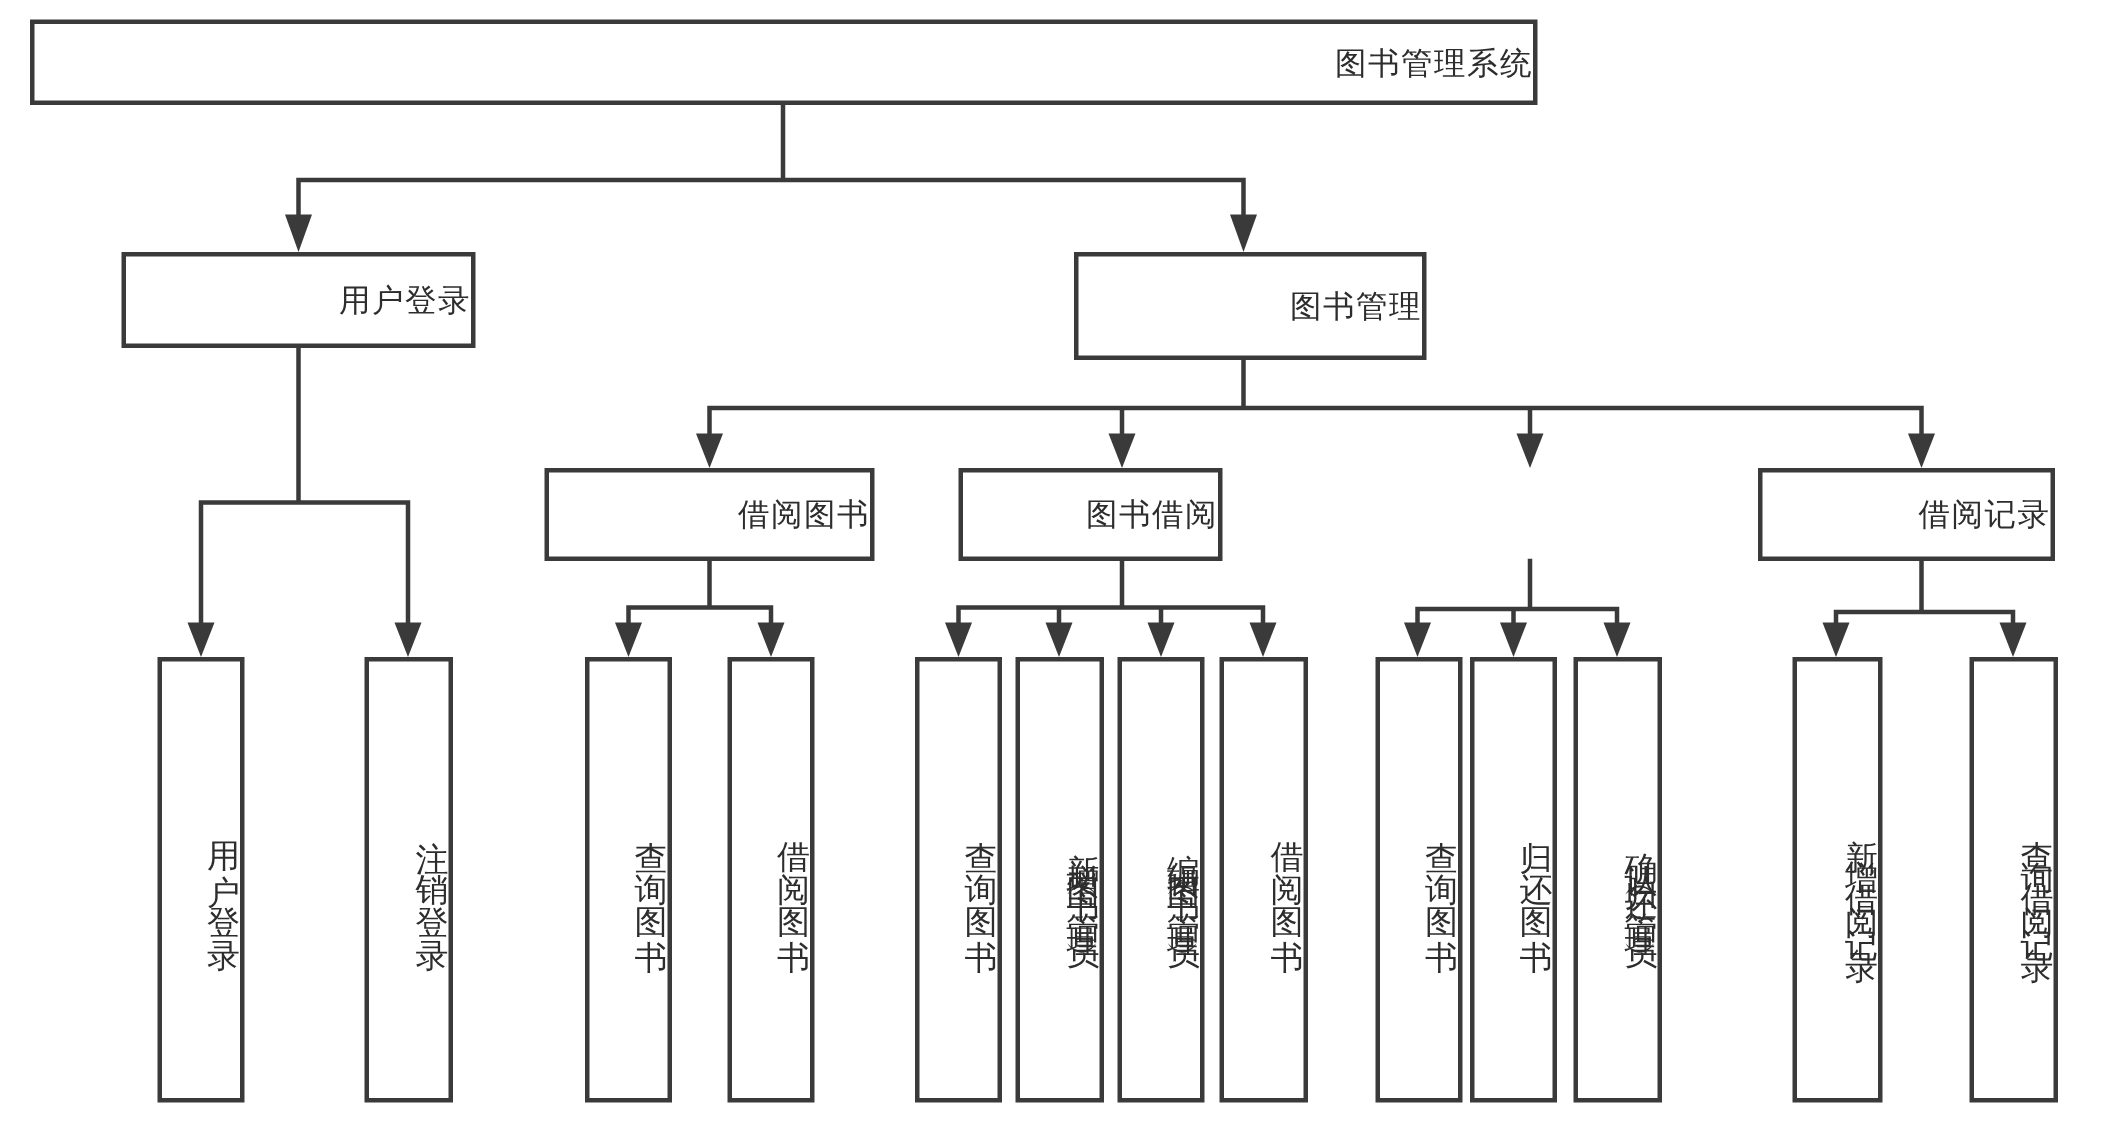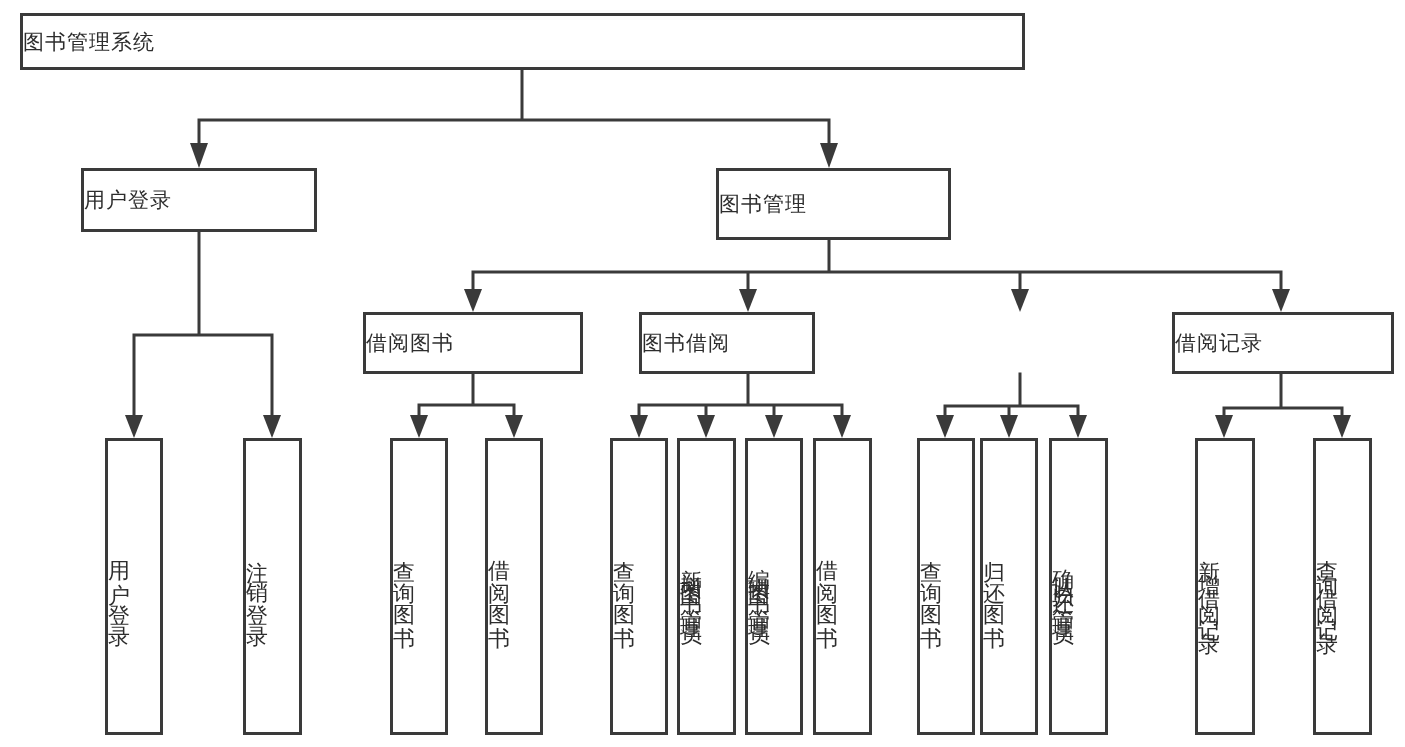--- a/index.html
+++ b/index.html
@@ -7,21 +7,21 @@
     position:relative;width:1405px;height:747px;background:#fff;overflow:hidden;
     font-family:"Liberation Sans","DejaVu Sans",sans-serif;
     color:var(--text,#2d2d2d);
   }
   svg.connectors{position:absolute;left:0;top:0;z-index:1;}
   svg.connectors path{stroke:var(--line,#3a3a3a);stroke-width:3;fill:none;stroke-linecap:square;}
   svg.connectors polygon{fill:var(--line,#3a3a3a);stroke:none;}
   .node{
     position:absolute;z-index:2;box-sizing:border-box;
     background:#fff;border:3px solid var(--line,#3a3a3a);
-    display:flex;align-items:center;justify-content:flex-start;
+    display:flex;align-items:center;justify-content:flex-end;
   }
   .h-label{font-size:21px;letter-spacing:1px;white-space:nowrap;}
   .leaf{top:438px;width:58px;height:297px;}
   .v-label{
     writing-mode:vertical-rl;text-orientation:mixed;
     font-size:22px;line-height:1;white-space:nowrap;
   }
   .s4{letter-spacing:22px;}
   .s6{letter-spacing:15px;}
   .s9{letter-spacing:8px;}
@@ -87,21 +87,21 @@
   <div class="node" style="left:716px;top:168px;width:235px;height:72px">
     <span class="h-label">图书管理</span>
   </div>
 
   <div class="node" style="left:363px;top:312px;width:220px;height:62px">
     <span class="h-label">借阅图书</span>
   </div>
   <div class="node" style="left:639px;top:312px;width:176px;height:62px">
     <span class="h-label">图书借阅</span>
   </div>
-  <div class="node" style="left:1172px;top:312px;width:222px;height:62px">
+  <div class="node" style="left:1172px;top:312px;width:198px;height:62px">
     <span class="h-label">借阅记录</span>
   </div>
 
   <div class="node leaf" style="left:105px">
     <span class="v-label s4">用户登录</span>
   </div>
   <div class="node leaf" style="left:243px;width:59px">
     <span class="v-label s4">注销登录</span>
   </div>
 

